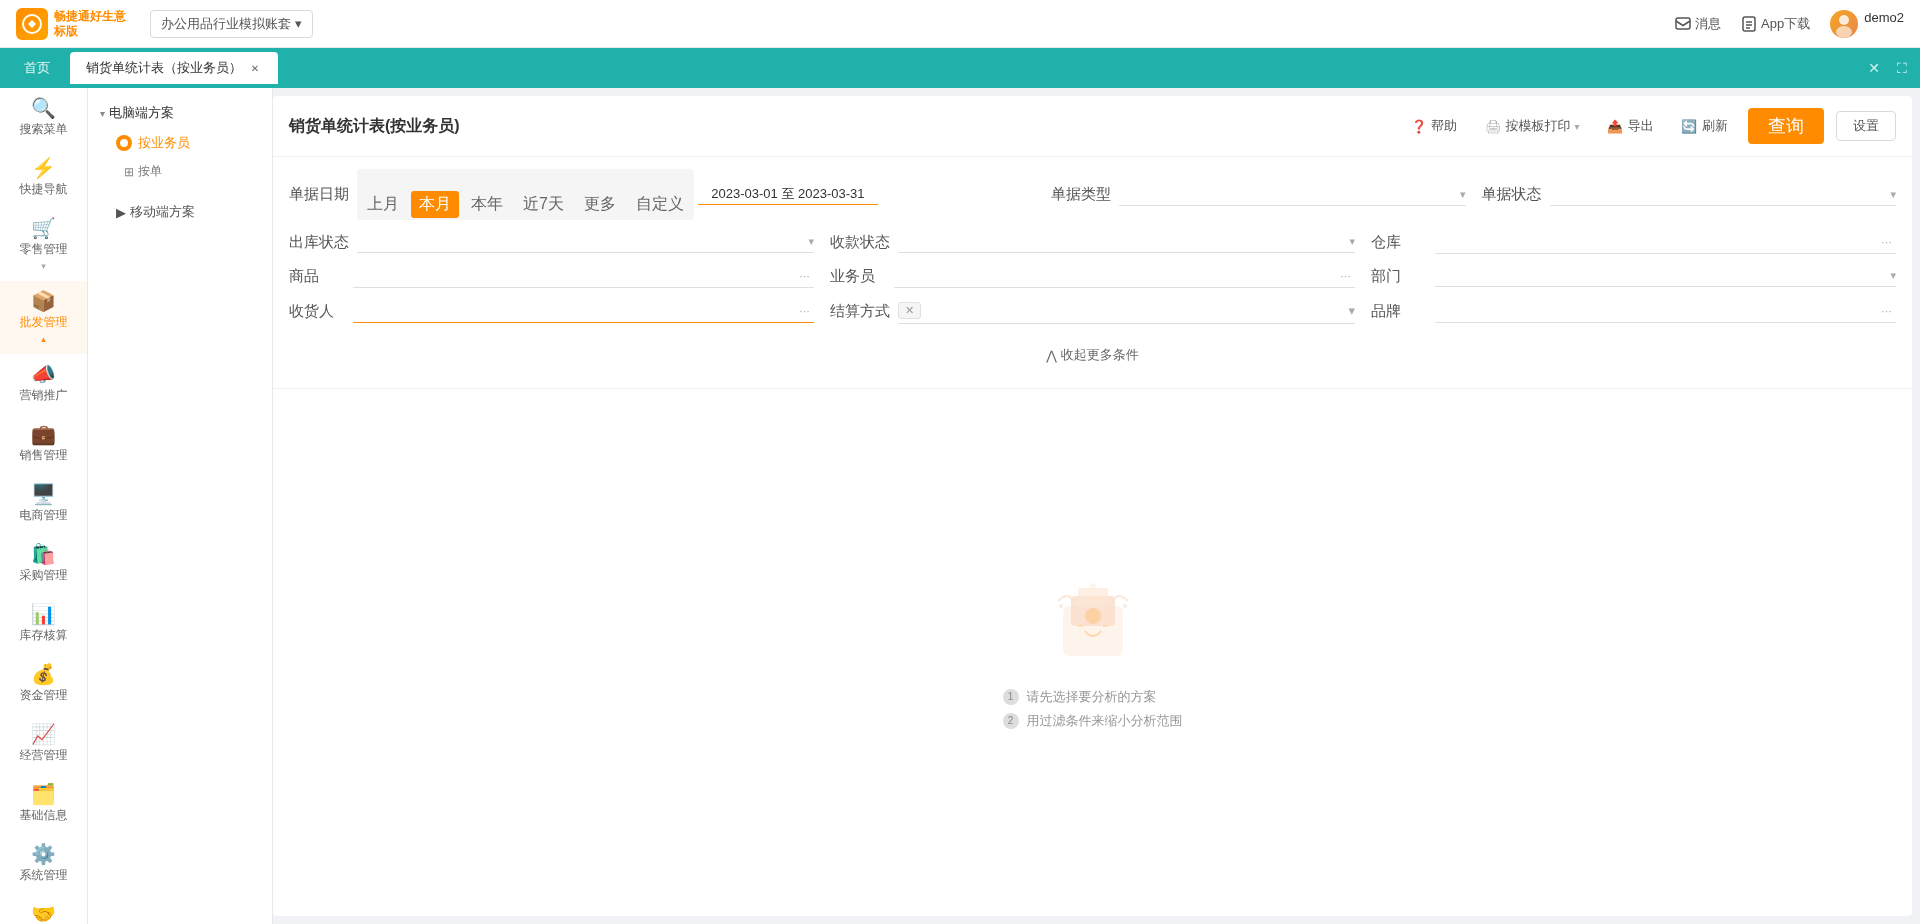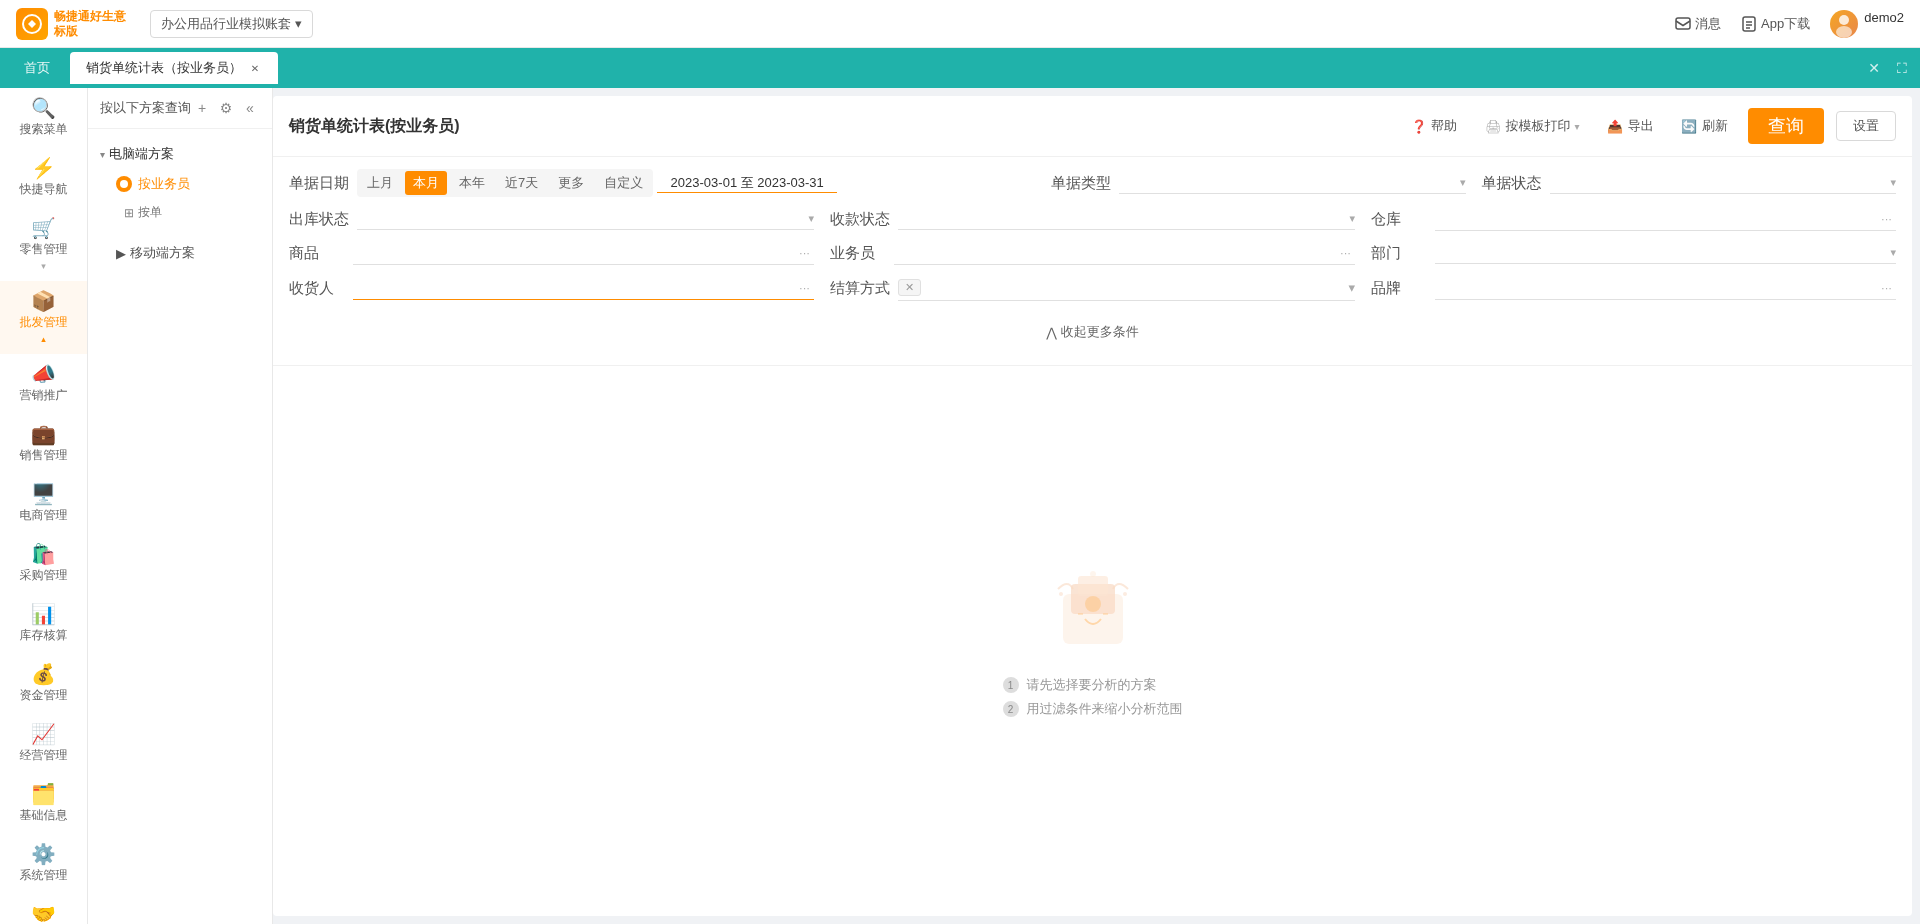--- a/index.html
+++ b/index.html
@@ -345,24 +345,25 @@
     .date-tabs {
       display: flex;
       align-items: center;
       gap: 4px;
       background: #f5f5f5;
       border-radius: 4px;
       padding: 2px;
     }
     .date-tab {
       padding: 3px 8px;
-      font-size: 13px;
+      font-size: 16px;
       color: #666;
       cursor: pointer;
       border-radius: 3px;
+      margin-top: 20px;
     }
     .date-tab.active {
       background: #ff8c00;
       color: #fff;
     }
     .date-input {
       border: none;
       border-bottom: 1px solid #ff8c00;
       outline: none;
       font-size: 13px;
@@ -611,28 +612,20 @@
     <div class="nav-top-item">
       <span class="nav-icon">🤝</span>
 
     </div>
 
   </div>
 
   <div class="sub-layout">
 
     <div class="scheme-panel">
-      <div class="scheme-panel-header">
-        <span>按以下方案查询</span>
-        <div class="scheme-panel-header-actions">
-          <div class="scheme-btn">+</div>
-          <div class="scheme-btn">⚙</div>
-          <div class="scheme-btn">«</div>
-        </div>
-      </div>
       <div class="scheme-panel-content">
         <div class="scheme-group">
           <div class="scheme-group-header">
             <span class="arrow">▾</span>
             <span>电脑端方案</span>
           </div>
           <div class="scheme-item active">
             <div class="scheme-item-icon">
               <svg width="10" height="10" viewBox="0 0 10 10">
                   <circle cx="5" cy="5" r="4" fill="white"></circle>

